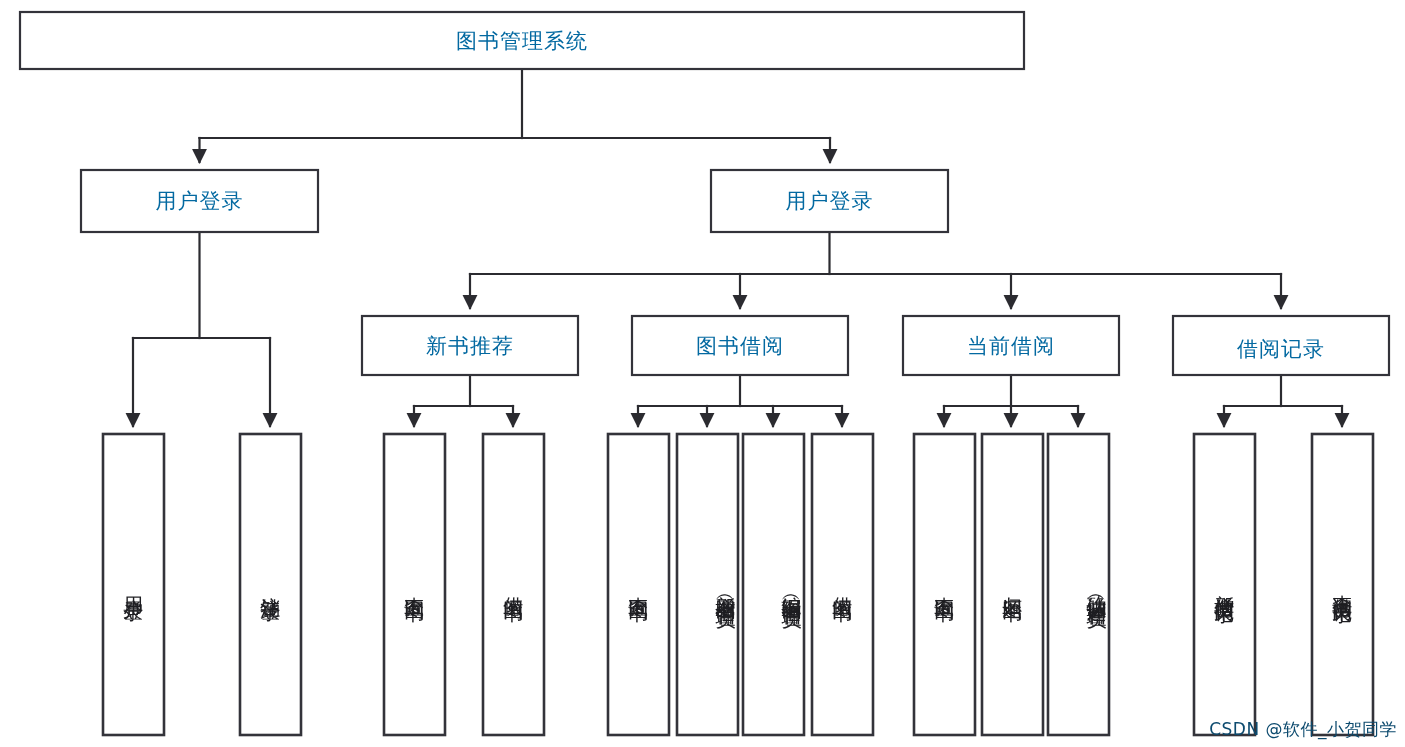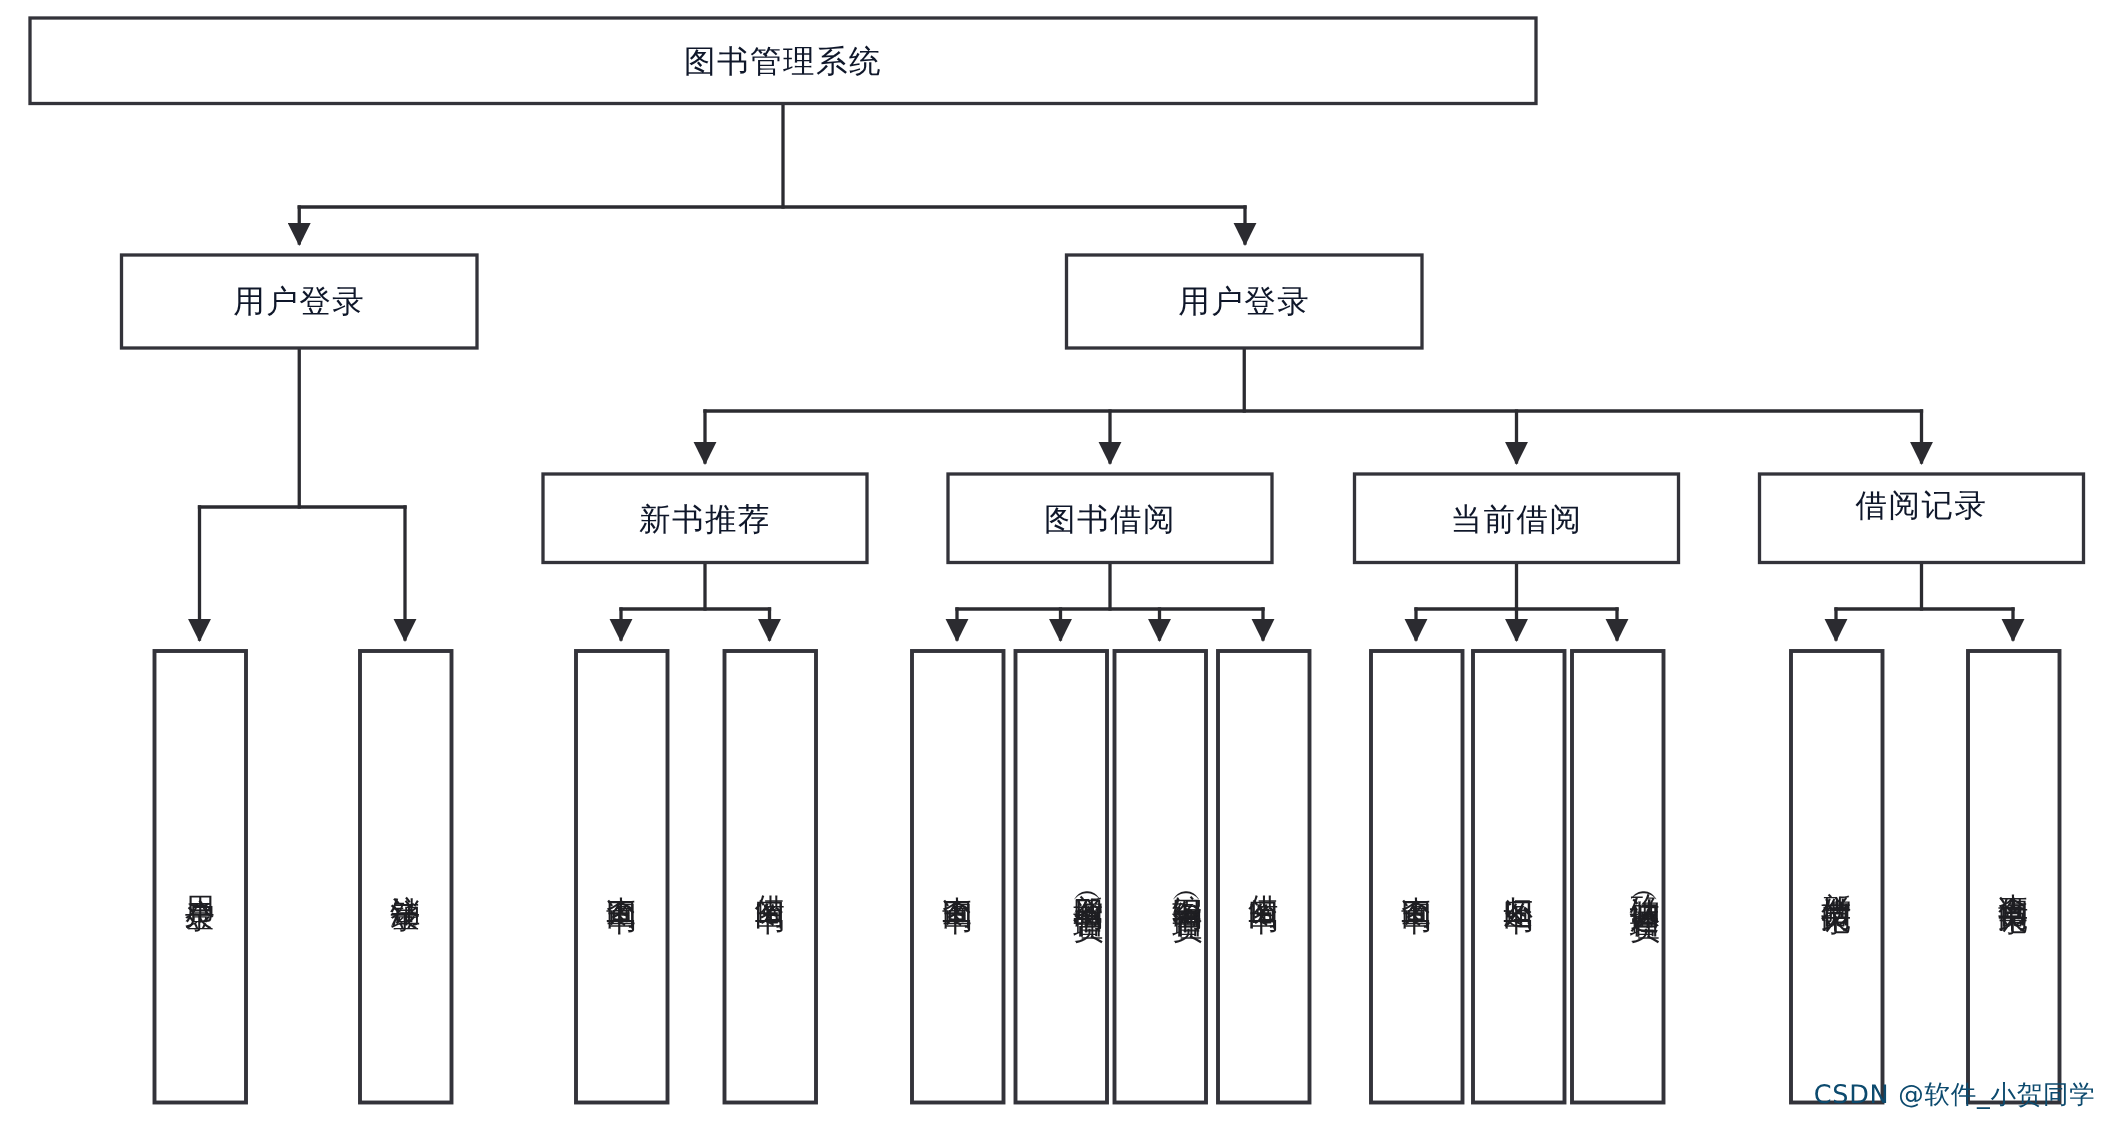--- a/index.html
+++ b/index.html
@@ -43,21 +43,21 @@
     stroke-linecap: square;
   }
   .arrow-head {
     fill: #2b2b30;
   }
   .node-label {
     position: absolute;
     display: flex;
     align-items: center;
     justify-content: center;
-    color: #0f172a;
+    color: #0369a1;
     font-size: 21px;
     letter-spacing: 1px;
     white-space: nowrap;
     pointer-events: none;
   }
   .leaf-label {
     position: absolute;
     display: flex;
     align-items: center;
     justify-content: center;
@@ -172,21 +172,21 @@
   </svg>
 
   <div class="node-label" style="left:20px; top:12px; width:1004px; height:57px;">图书管理系统</div>
 
   <div class="node-label" style="left:81px; top:170px; width:237px; height:62px;">用户登录</div>
   <div class="node-label" style="left:711px; top:170px; width:237px; height:62px;">用户登录</div>
 
   <div class="node-label" style="left:632px; top:316px; width:216px; height:59px;">图书借阅</div>
   <div class="node-label" style="left:362px; top:316px; width:216px; height:59px;">新书推荐</div>
   <div class="node-label" style="left:903px; top:316px; width:216px; height:59px;">当前借阅</div>
-  <div class="node-label" style="left:1173px; top:316px; width:216px; height:42px;">借阅记录</div>
+  <div class="node-label" style="left:1173px; top:328px; width:216px; height:42px;">借阅记录</div>
 
   <div class="leaf-label" style="left:103px; top:434px; width:61px; height:301px;">用户登录</div>
   <div class="leaf-label" style="left:240px; top:434px; width:61px; height:301px;">注销登录</div>
   <div class="leaf-label" style="left:384px; top:434px; width:61px; height:301px;">查询图书</div>
   <div class="leaf-label" style="left:483px; top:434px; width:61px; height:301px;">借阅图书</div>
   <div class="leaf-label" style="left:608px; top:434px; width:61px; height:301px;">查询图书</div>
   <div class="leaf-label" style="left:677px; top:434px; width:61px; height:301px; align-items:flex-start; padding-top:8px; box-sizing:border-box;">新增图书（管理员）</div>
   <div class="leaf-label" style="left:743px; top:434px; width:61px; height:301px; align-items:flex-start; padding-top:8px; box-sizing:border-box;">编辑图书（管理员）</div>
   <div class="leaf-label" style="left:812px; top:434px; width:61px; height:301px;">借阅图书</div>
   <div class="leaf-label" style="left:914px; top:434px; width:61px; height:301px;">查询图书</div>

